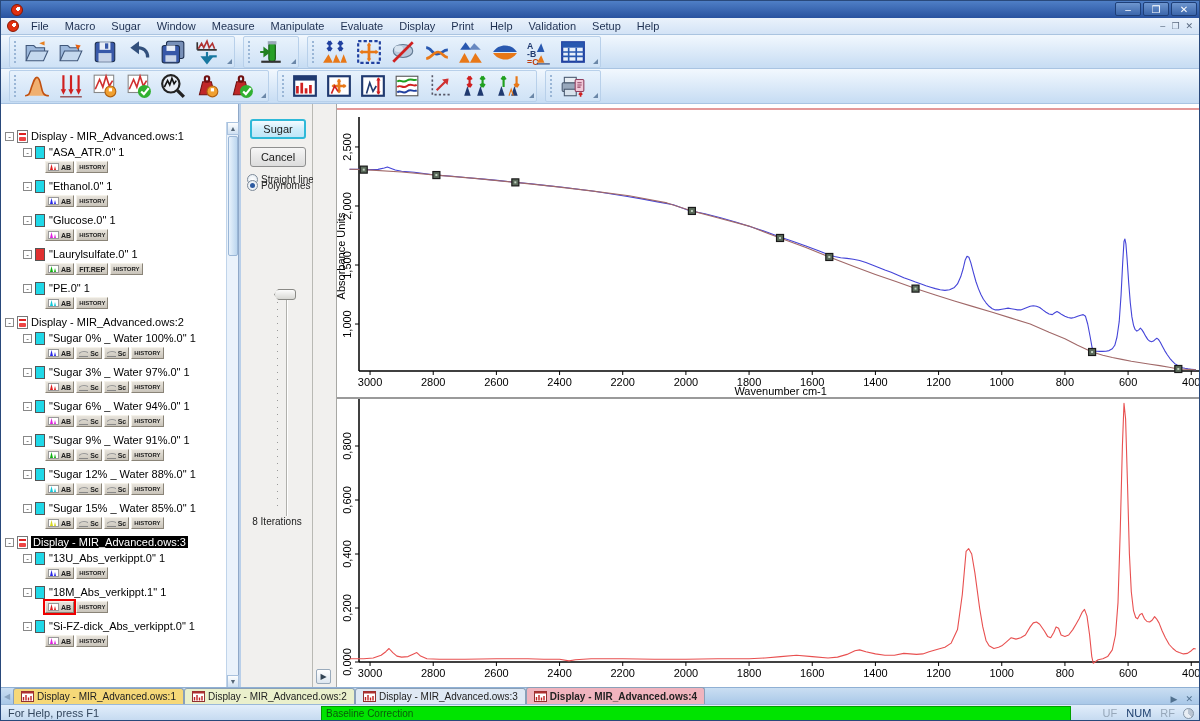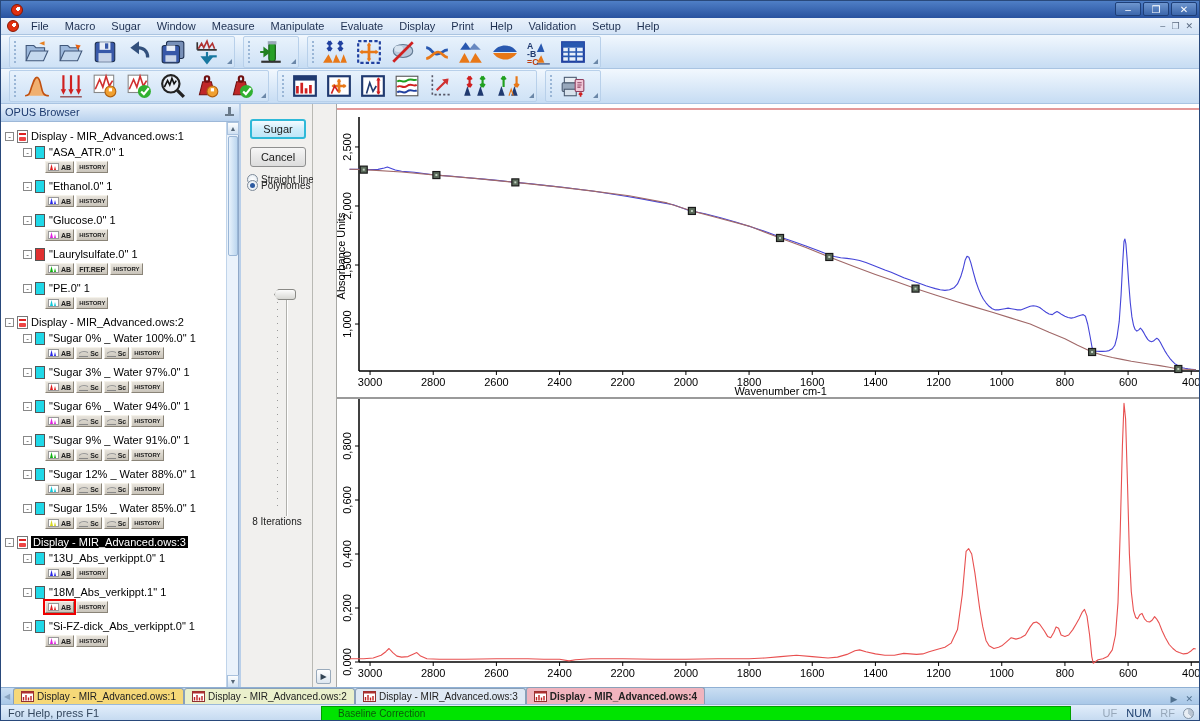--- a/index.html
+++ b/index.html
@@ -79,21 +79,21 @@
   
   #tabbar{position:absolute;left:0;top:686px;width:1200px;height:17px;background:linear-gradient(#cadef2,#a9c8e8);border-top:1px solid #8fb0d4;display:flex;align-items:flex-end;}
   .tab-nav{width:12px;height:14px;font-size:8px;color:#8aa4c0;text-align:center;line-height:14px;}
   .tab{height:16px;display:flex;align-items:center;gap:3px;padding:0 7px;font-size:10px;color:#222;border:1px solid #8aa0b8;border-bottom:none;border-radius:3px 3px 0 0;white-space:nowrap;}
   .tab svg{width:13px;height:11px;}
   .tab.active{font-weight:bold;height:17px;}
   #tab-right{margin-left:auto;display:flex;gap:8px;padding-right:8px;color:#51718f;font-size:9px;align-items:center;}
   
   #statusbar{position:absolute;left:0;top:703px;width:1200px;height:18px;background:linear-gradient(#e2eefb,#c2d8ef);border-top:1px solid #9ab8d8;font-size:11px;color:#33475e;}
   #status-help{position:absolute;left:7px;top:2px;}
-  #progress{position:absolute;left:320px;top:1px;width:750px;height:16px;background:#00e400;border:1px solid #00a000;color:#0a5a0a;font-size:10px;line-height:14px;padding-left:16px;}
+  #progress{position:absolute;left:320px;top:1px;width:750px;height:16px;background:#00e400;border:1px solid #00a000;color:#0a5a0a;font-size:10px;line-height:14px;padding-left:4px;}
   #status-inds{position:absolute;right:26px;top:2px;display:flex;gap:9px;}
   #status-inds .dim{color:#97a8ba;}
   #status-inds .on{color:#1d3f6e;}
   #status-clock{position:absolute;right:7px;top:3px;width:11px;height:11px;border-radius:50%;border:1.5px solid #8596a8;background:conic-gradient(#b8c4d2 0 40%,#e8eef4 40% 100%);}
 </style>
 </head>
 <body>
 
 <svg width="0" height="0" style="position:absolute">
   <defs>
@@ -465,24 +465,20 @@
       <div class="tb-group">
         <div class="tb-btn">
           <svg>
             <use href="#sym-print-report-icon"></use>
           </svg>
         </div>
       </div>
     </div>
 
   <div id="browser">
-    <div id="browser-header">
-      <span>OPUS Browser</span>
-      <span id="pin-icon"></span>
-    </div>
     <div id="tree">
         <div class="tree-root-row">
           <span class="expand-box">-</span>
           <span class="doc-root"></span>
           <span class="root-label">Display - MIR_Advanced.ows:1</span>
         </div>
         <div class="tree-item-row">
           <span class="expand-box">-</span>
           <span class="doc-item" style="background: rgb(32, 216, 232);"></span>
           <span>"ASA_ATR.0" 1</span>

